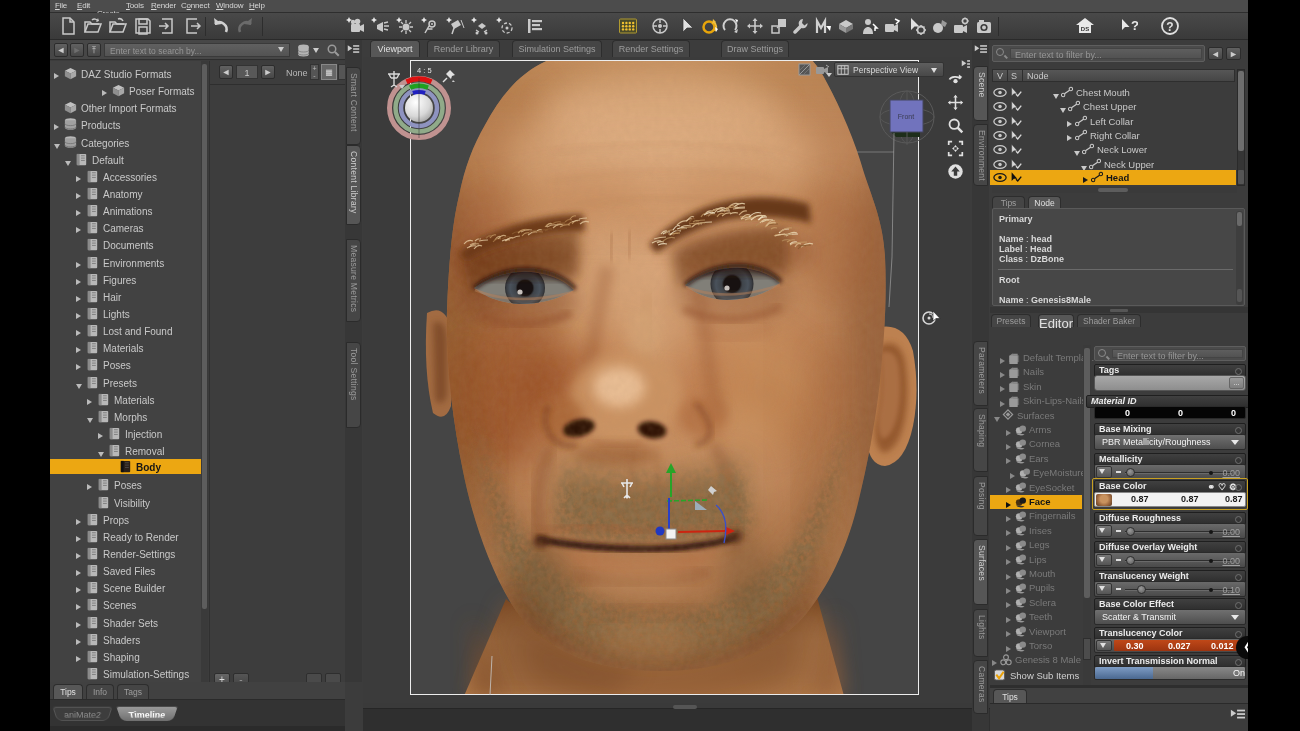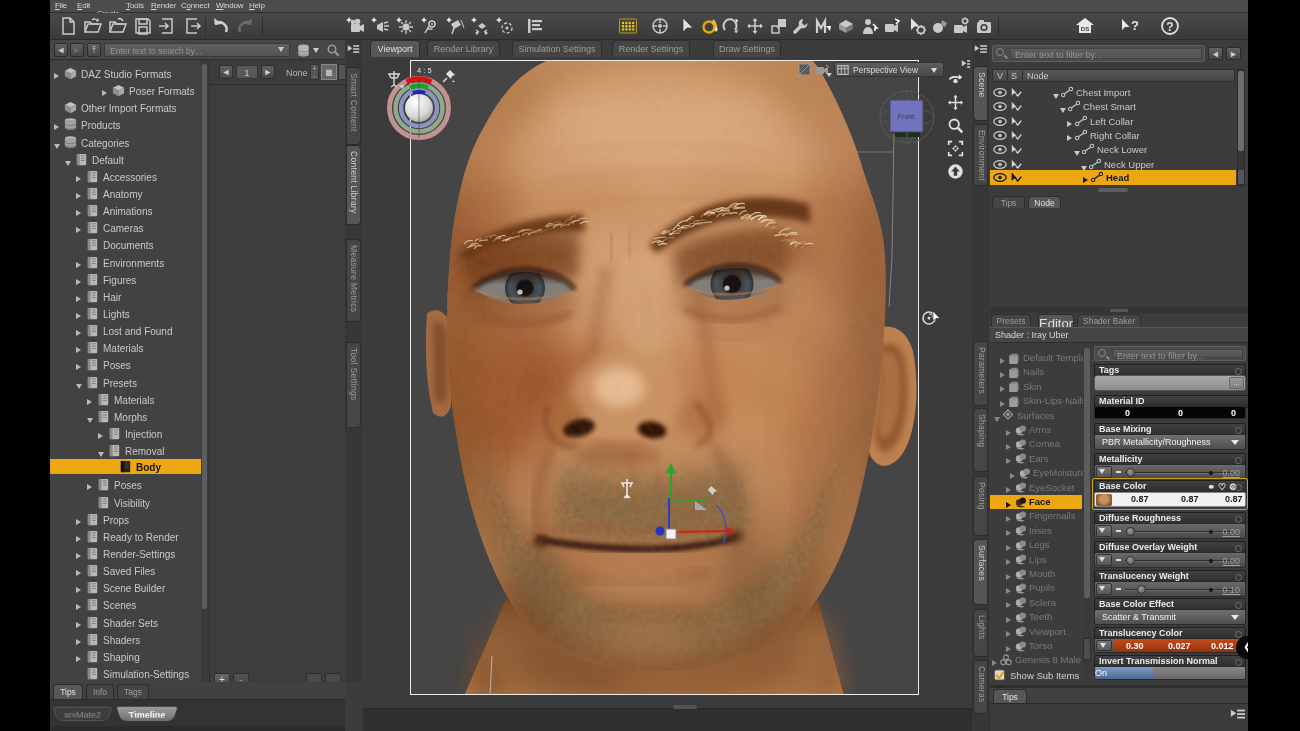--- a/index.html
+++ b/index.html
@@ -624,21 +624,21 @@
       </div>
       <div class="vtab " style="top:302px;height:86px">
         <span>Tool Settings</span>
       </div>
     </div>
 <div id="vptabs" class="abs" style="left:313px;top:40px;width:627px;height:17px;background:#3c3c3c;">
       <div class="tab active" style="left:7px;top:0;width:50px;">Viewport</div>
       <div class="tab " style="left:64px;top:0;width:73px;">Render Library</div>
       <div class="tab " style="left:149px;top:0;width:90px;">Simulation Settings</div>
       <div class="tab " style="left:249px;top:0;width:78px;">Render Settings</div>
-      <div class="tab " style="left:350px;top:0;width:68px;">Draw Settings</div>
+      <div class="tab " style="left:358px;top:0;width:68px;">Draw Settings</div>
     </div>
 <div id="viewport">
       <div id="vpframe">
         <svg width="509" height="635" viewBox="0 0 509 635" style="position:absolute;left:0;top:0">
           <defs>
 <radialGradient id="skin" cx="0.47" cy="0.28" r="0.85">
  <stop offset="0" stop-color="#ddab80"></stop>
  <stop offset="0.35" stop-color="#cc9668"></stop>
  <stop offset="0.62" stop-color="#b87e52"></stop>
  <stop offset="0.85" stop-color="#a26e44"></stop>
@@ -1121,38 +1121,38 @@
         <svg class="abs" style="left:19px;top:2px" width="14" height="11" viewBox="0 0 16 12">
           <path d="M3 0 l0 10 2.5 -2.5 4 0 z" fill="#d8d8d8" stroke="#333" stroke-width="0.5"></path>
           <path d="M8 8 l2 2 4 -5" fill="none" stroke="#d8d8d8" stroke-width="1.6"></path>
         </svg>
         <span class="abs" style="left:63px;top:5px"><span class="arrd" style="border-top-color:#c9c9c9"></span></span>
         <svg class="abs" style="left:71px;top:1px" width="12" height="12" viewBox="0 0 14 12">
           <circle cx="2.5" cy="9.5" r="2" fill="none" stroke="#c9c9c9" stroke-width="1.2"></circle>
           <circle cx="11.5" cy="2.5" r="2" fill="none" stroke="#c9c9c9" stroke-width="1.2"></circle>
           <path d="M4 8 L10 4" stroke="#c9c9c9" stroke-width="1.6"></path>
         </svg>
-        <span class="abs" style="left:86px;top:2px;font-weight:normal">Chest Import</span>
+        <span class="abs" style="left:86px;top:2px;font-weight:normal">Chest Mouth</span>
       </div>
       <div class="abs" style="left:0;top:59.3px;width:246px;height:14px;color:#c9c9c9;font-size:9.5px;">
         <svg class="abs" style="left:3px;top:2px" width="14" height="11" viewBox="0 0 16 12">
           <ellipse cx="8" cy="6" rx="7" ry="4.5" fill="none" stroke="#c9c9c9" stroke-width="1.5"></ellipse>
           <circle cx="8" cy="6" r="2" fill="#c9c9c9"></circle>
         </svg>
         <svg class="abs" style="left:19px;top:2px" width="14" height="11" viewBox="0 0 16 12">
           <path d="M3 0 l0 10 2.5 -2.5 4 0 z" fill="#d8d8d8" stroke="#333" stroke-width="0.5"></path>
           <path d="M8 8 l2 2 4 -5" fill="none" stroke="#d8d8d8" stroke-width="1.6"></path>
         </svg>
         <span class="abs" style="left:70px;top:5px"><span class="arrd" style="border-top-color:#c9c9c9"></span></span>
         <svg class="abs" style="left:78px;top:1px" width="12" height="12" viewBox="0 0 14 12">
           <circle cx="2.5" cy="9.5" r="2" fill="none" stroke="#c9c9c9" stroke-width="1.2"></circle>
           <circle cx="11.5" cy="2.5" r="2" fill="none" stroke="#c9c9c9" stroke-width="1.2"></circle>
           <path d="M4 8 L10 4" stroke="#c9c9c9" stroke-width="1.6"></path>
         </svg>
-        <span class="abs" style="left:93px;top:2px;font-weight:normal">Chest Smart</span>
+        <span class="abs" style="left:93px;top:2px;font-weight:normal">Chest Upper</span>
       </div>
       <div class="abs" style="left:0;top:73.6px;width:246px;height:14px;color:#c9c9c9;font-size:9.5px;">
         <svg class="abs" style="left:3px;top:2px" width="14" height="11" viewBox="0 0 16 12">
           <ellipse cx="8" cy="6" rx="7" ry="4.5" fill="none" stroke="#c9c9c9" stroke-width="1.5"></ellipse>
           <circle cx="8" cy="6" r="2" fill="#c9c9c9"></circle>
         </svg>
         <svg class="abs" style="left:19px;top:2px" width="14" height="11" viewBox="0 0 16 12">
           <path d="M3 0 l0 10 2.5 -2.5 4 0 z" fill="#d8d8d8" stroke="#333" stroke-width="0.5"></path>
           <path d="M8 8 l2 2 4 -5" fill="none" stroke="#d8d8d8" stroke-width="1.6"></path>
         </svg>
@@ -1232,28 +1232,37 @@
         </svg>
         <span class="abs" style="left:116px;top:2px;font-weight:bold">Head</span>
       </div>
       <div class="abs" style="left:247px;top:29px;width:8px;height:117px;background:#353535;border:1px solid #2a2a2a;"></div>
       <div class="abs" style="left:248px;top:31px;width:6px;height:80px;background:#6e6e6e;border-radius:2px;"></div>
       <div class="abs" style="left:248px;top:130px;width:6px;height:14px;background:#555;border-radius:1px;"></div>
       <div class="abs" style="left:2px;top:147px;width:245px;height:6px;background:#3a3a3a;"></div>
       <div class="abs" style="left:108px;top:148px;width:30px;height:4px;background:#5d5d5d;border-radius:2px;"></div>
       <div class="tab" style="left:2px;top:156px;width:33px;height:12px;font-size:8.5px;padding-top:1px;">Tips</div>
       <div class="tab active" style="left:38px;top:156px;width:33px;height:12px;font-size:8.5px;padding-top:1px;">Node</div>
+      <div class="abs" style="left:2px;top:168px;width:253px;height:98px;background:#474747;border:1px solid #5a5a5a;border-radius:2px;color:#d8d8d8;font-size:9px;">
+        <div class="abs" style="left:6px;top:5px;font-weight:bold;">Primary</div>
+        <div class="abs" style="left:6px;top:25px;"><b>Name</b> : <b>head</b></div>
+        <div class="abs" style="left:6px;top:35px;"><b>Label</b> : <b>Head</b></div>
+        <div class="abs" style="left:6px;top:45px;"><b>Class</b> : <b>DzBone</b></div>
+        <div class="abs" style="left:5px;top:60px;width:235px;height:1px;background:#6a6a6a;"></div>
+        <div class="abs" style="left:6px;top:66px;font-weight:bold;">Root</div>
+        <div class="abs" style="left:6px;top:86px;"><b>Name</b> : <b>Genesis8Male</b></div>
+        <div class="abs" style="left:243px;top:2px;width:7px;height:94px;background:#3e3e3e;border-radius:3px;"></div>
+        <div class="abs" style="left:244px;top:3px;width:5px;height:14px;background:#6a6a6a;border-radius:2px;"></div>
+        <div class="abs" style="left:244px;top:80px;width:5px;height:13px;background:#555;border-radius:2px;"></div>
+      </div>
       <div class="abs" style="left:0;top:267px;width:258px;height:6px;background:#353535;"></div>
       <div class="abs" style="left:120px;top:269px;width:18px;height:3px;background:#565656;border-radius:1px;"></div>
       <div class="tab" style="left:1px;top:274px;width:40px;height:13px;font-size:8.5px;padding-top:1px;">Presets</div>
       <div class="tab active" style="left:48px;top:274px;width:36px;height:13px;font-size:13px;padding-top:1px;">Editor</div>
       <div class="tab" style="left:87px;top:274px;width:64px;height:13px;font-size:8.5px;padding-top:1px;">Shader Baker</div>
-      <div class="abs" style="left:0;top:287px;width:258px;height:16px;background:#454545;border-top:1px solid #5a5a5a;border-bottom:1px solid #2e2e2e;color:#d6d6d6;font-size:9px;">
-        <span class="abs" style="left:5px;top:2px;">Shader : Iray Uber</span>
-      </div>
       <div class="srow dim" style="left:0;top:310.5px;width:92px;">
         <span class="abs" style="left:10px;top:4px"><span class="arr" style="border-left-color:#888"></span></span>
         <svg class="abs" style="left:18px;top:1px" width="12" height="12" viewBox="0 0 12 13">
           <path d="M1 4 l3 -2 6 0 0 9 -9 0 z" fill="#8a8a8a"></path>
           <path d="M4 2 l2 2 5 0 0 7" fill="none" stroke="#777" stroke-width="0.8"></path>
           <path d="M1 4 h9 v9 h-9 z" fill="#9a9a9a"></path>
         </svg>
         <span class="abs" style="left:33px;top:1.5px;">Default Templa...</span>
       </div>
       <div class="srow dim" style="left:0;top:324.9px;width:92px;">
@@ -1454,21 +1463,21 @@
       <div class="abs" style="left:93px;top:305px;width:8px;height:340px;background:#3a3a3a;"></div>
       <div class="abs" style="left:94px;top:308px;width:6px;height:250px;background:#5d5d5d;border-radius:2px;"></div>
       <div class="abs" style="left:93px;top:598px;width:8px;height:22px;background:#4c4c4c;border:1px solid #2e2e2e;"></div>
       <div class="filter" style="left:104px;top:306px;width:152px;height:15px;">
         <div class="mag"></div>
         <div class="inp">Enter text to filter by...</div>
       </div>
       <div class="phead" style="left:104px;top:324px;width:152px;">Tags<div class="pheadc"></div></div>
       <div class="abs" style="left:104px;top:335px;width:152px;height:16px;background:linear-gradient(#a8a8a8,#8e8e8e);border:1px solid #555;border-radius:3px;"></div>
       <div class="abs" style="left:239px;top:337px;width:15px;height:12px;background:linear-gradient(#9a9a9a,#7e7e7e);border:1px solid #666;border-radius:2px;color:#e8e8e8;font-size:8px;text-align:center;">...</div>
-      <div class="phead" style="left:104px;top:355px;width:176px;">Material ID<div class="pheadc"></div></div>
+      <div class="phead" style="left:96px;top:355px;width:176px;font-style:italic;">Material ID<div class="pheadc"></div></div>
       <div class="abs" style="left:104px;top:366px;width:152px;height:13px;background:#050505;border:1px solid #2a2a2a;border-radius:2px;color:#fff;font-size:9px;font-weight:bold;">
         <span class="abs" style="left:30px;top:0.5px;">0</span>
         <span class="abs" style="left:83px;top:0.5px;">0</span>
         <span class="abs" style="left:136px;top:0.5px;">0</span>
       </div>
       <div class="phead" style="left:104px;top:383px;width:152px;">Base Mixing<div class="pheadc"></div></div>
       <div class="pdrop" style="left:104px;top:394px;width:152px;">PBR Metallicity/Roughness<i></i></div>
       <div class="phead" style="left:104px;top:413px;width:152px;">Metallicity<div class="pheadc"></div></div>
       <div class="prow sld" style="left:104px;top:424px;width:152px;">
         <div class="dnb"></div>
@@ -1525,21 +1534,21 @@
         <div style="position:absolute;left:5px;top:4px;border-left:3.5px solid transparent;border-right:3.5px solid transparent;border-top:5px solid #e0e0e0;"></div>
         <div class="abs" style="left:19px;top:1px;right:1px;bottom:1px;background:linear-gradient(#c04818,#9c3410);border-radius:1px;color:#fff;font-size:9px;font-weight:bold;">
           <span class="abs" style="left:12px;top:0.5px;">0.30</span>
           <span class="abs" style="left:54px;top:0.5px;">0.027</span>
           <span class="abs" style="left:97px;top:0.5px;">0.012</span>
         </div>
       </div>
       <div class="phead" style="left:104px;top:615px;width:152px;">Invert Transmission Normal<div class="pheadc"></div></div>
       <div class="prow" style="left:104px;top:626px;width:152px;height:14px;background:linear-gradient(#888,#666);">
         <div class="abs" style="left:0;top:0;width:58px;height:12px;background:linear-gradient(#7e9cc4,#4a6890);border-radius:2px 0 0 2px;"></div>
-        <div class="abs" style="left:0;top:0;width:100%;text-align:left;color:#f8f8f8;font-size:9px;padding-top:1px;">On</div>
+        <div class="abs" style="left:0;top:0;width:100%;text-align:right;color:#f8f8f8;font-size:9px;padding-top:1px;">On</div>
       </div>
       <div class="abs" style="left:0;top:645px;width:258px;height:3px;background:#2e2e2e;"></div>
       <div class="abs" style="left:0;top:648px;width:258px;height:16px;background:#414141;border-bottom:1px solid #2a2a2a;"></div>
       <div class="tab active" style="left:3px;top:649px;width:34px;height:14px;font-size:8.5px;padding-top:2px;">Tips</div>
       <div class="abs" style="left:240px;top:668px;">
         <svg class="abs" style="left:0px;top:0px" width="15" height="13" viewBox="0 0 17 13">
           <path d="M1 1 l6 4 -6 4 z" fill="#ccc"></path>
           <rect x="8" y="1" width="9" height="2" fill="#ccc"></rect>
           <rect x="8" y="5" width="9" height="2" fill="#ccc"></rect>
           <rect x="8" y="9" width="9" height="2" fill="#ccc"></rect>

